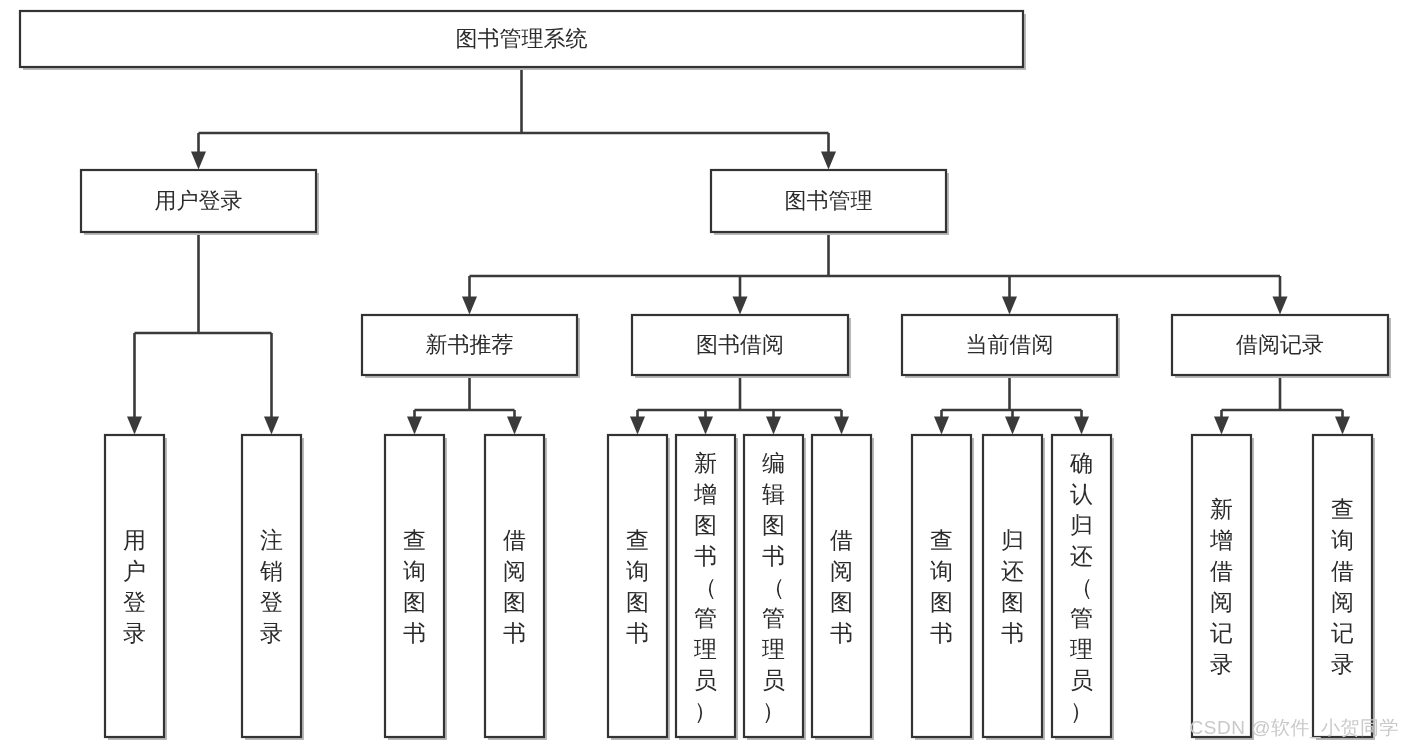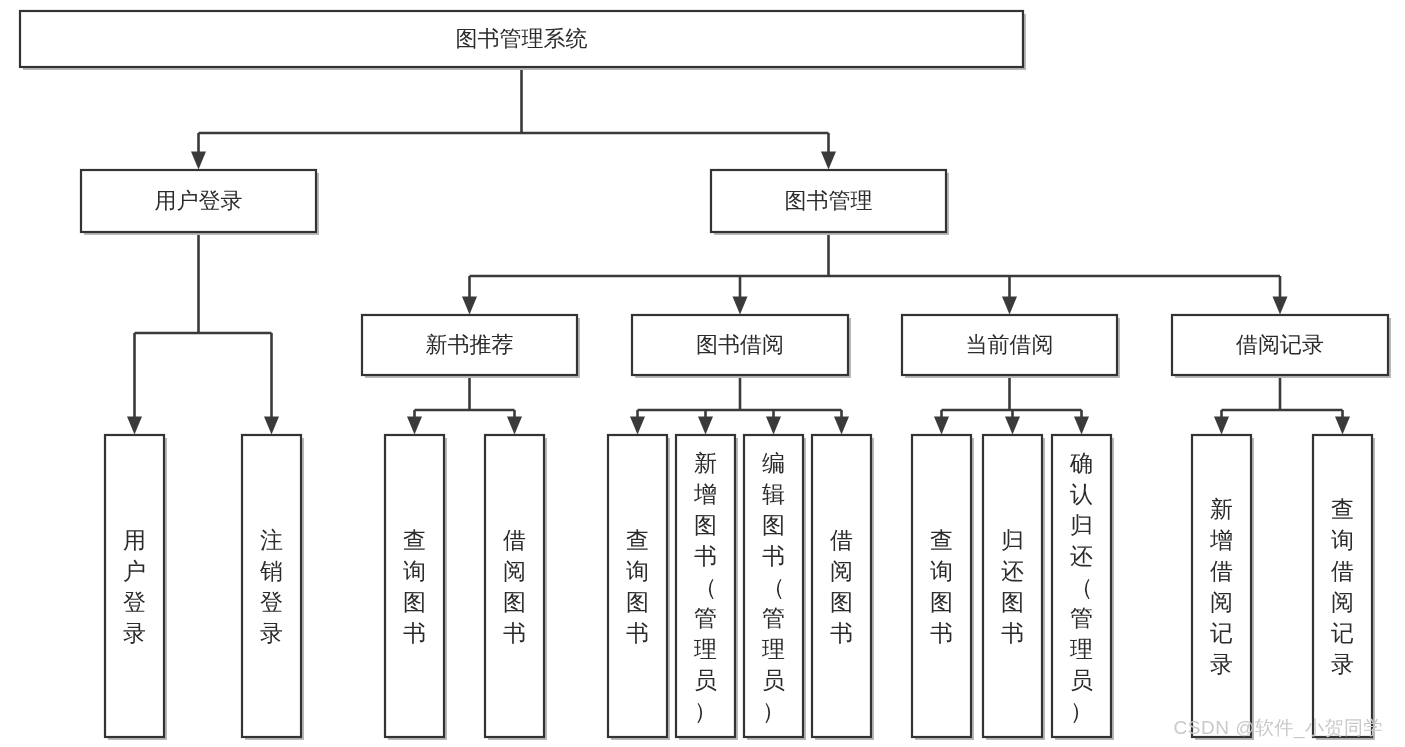--- a/index.html
+++ b/index.html
@@ -51,21 +51,21 @@
     dominant-baseline: middle;
   }
   .node-label-vert {
     fill: #2b2b2b;
     font-family: "Liberation Sans", "DejaVu Sans", sans-serif;
     font-size: 23px;
     text-anchor: middle;
   }
   .watermark {
     position: absolute;
-    right: 22px;
+    right: 6px;
     bottom: 6px;
     color: #c9c9c9;
     font-size: 19px;
     font-family: "Liberation Sans", "DejaVu Sans", sans-serif;
     letter-spacing: 0.5px;
     white-space: nowrap;
     pointer-events: none;
   }
 </style>
 </head>

